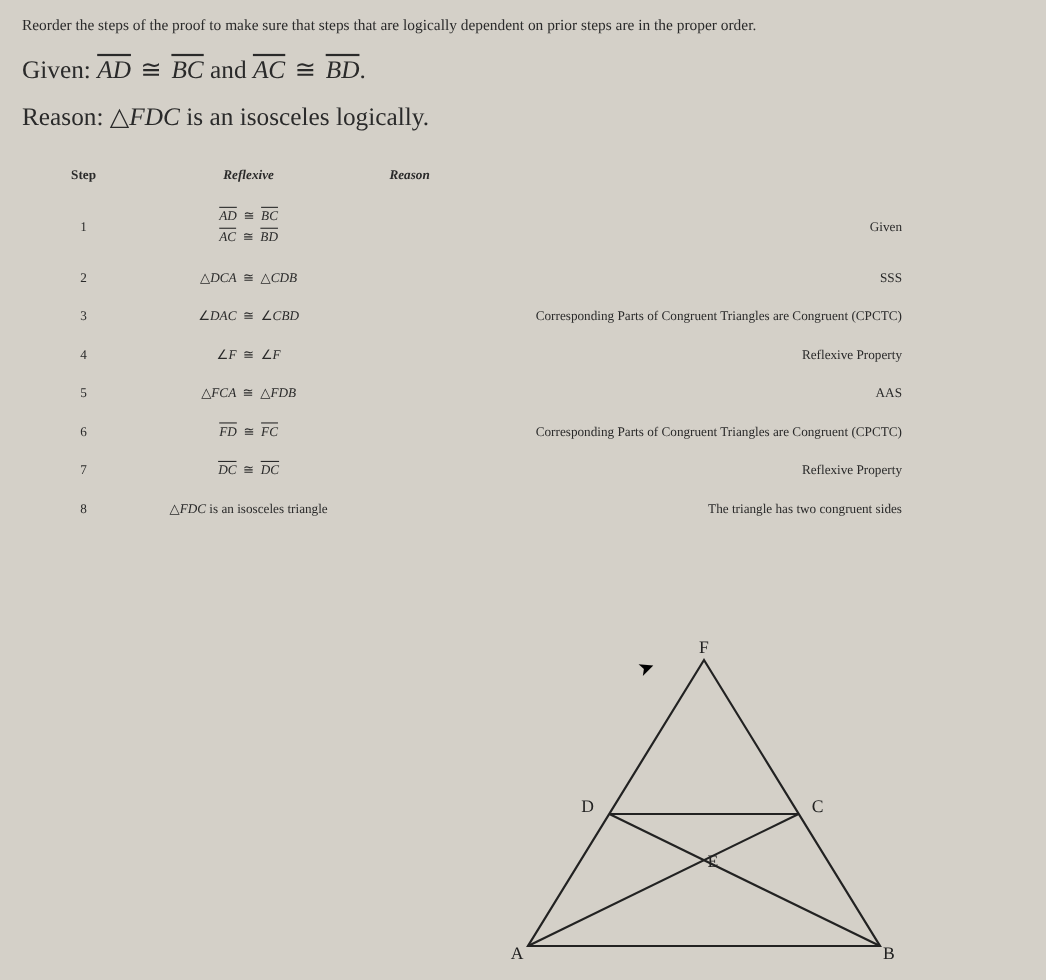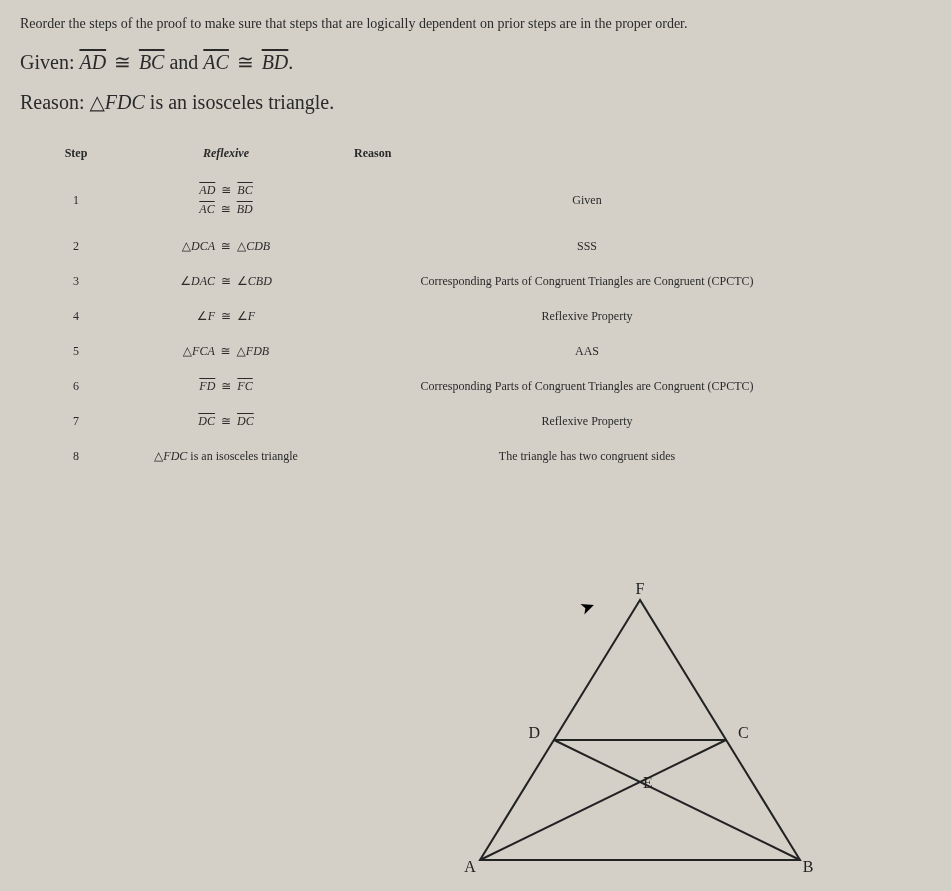--- a/index.html
+++ b/index.html
@@ -7,44 +7,44 @@
     width: 951px;
     height: 891px;
     background: #d4d0c8;
     font-family: Georgia, 'Times New Roman', serif;
     color: #2a2a2a;
     padding: 16px 20px 0 20px;
     overflow: hidden;
     position: relative;
   }
   .instruction { font-size: 14px; margin-bottom: 18px; }
-  .given-prove { font-size: 20px; margin-bottom: 16px; }
+  .given-prove { font-size: 23px; margin-bottom: 16px; }
   .seg { text-decoration: overline; font-style: italic; }
   .tri::before { content: "\25B3"; font-style: normal; }
   .ang::before { content: "\2220"; font-style: normal; }
   .cong::before { content: "\2245"; font-style: normal; padding: 0 3px; }
   table.proof {
     margin-top: 22px;
     margin-left: 16px;
     border-collapse: collapse;
     font-size: 12px;
   }
   table.proof th {
     text-align: center;
     font-weight: bold;
     padding: 10px 16px;
     vertical-align: middle;
   }
-  table.proof th.reason-h { text-align: left; padding-left: 18px; }
+  table.proof th.reason-h { text-align: left; padding-left: 18px; font-style: italic; }
   table.proof td {
     padding: 10px 16px;
     vertical-align: middle;
     text-align: center;
   }
-  table.proof td.reason { text-align: center; padding-left: 18px; }
+  table.proof td.reason { text-align: right; padding-left: 18px; }
   .step-col { width: 80px; }
   .stmt-col { width: 220px; font-style: italic; }
   .reason-col { width: 500px; }
   .stack { display: inline-block; text-align: right; }
   .stack .line { display: block; line-height: 1.6; }
   .figure-wrap {
     position: absolute;
     left: 440px;
     top: 580px;
     width: 400px;
@@ -73,21 +73,21 @@
   <span class="cong"></span>
   <span class="seg">BC</span>
   <span> and </span>
   <span class="seg">AC</span>
   <span class="cong"></span>
   <span class="seg">BD</span><span>.</span>
 </p>
 
 <p class="given-prove">
   <span>Reason:</span>
-  <span class="tri"></span><i>FDC</i><span> is an isosceles triangle.</span>
+  <span class="tri"></span><i>FDC</i><span> is an isosceles logically.</span>
 </p>
 
 <table class="proof">
   <thead>
     <tr>
       <th class="step-col">Step</th>
       <th class="stmt-col">Reflexive</th>
       <th class="reason-col reason-h">Reason</th>
     </tr>
   </thead>

